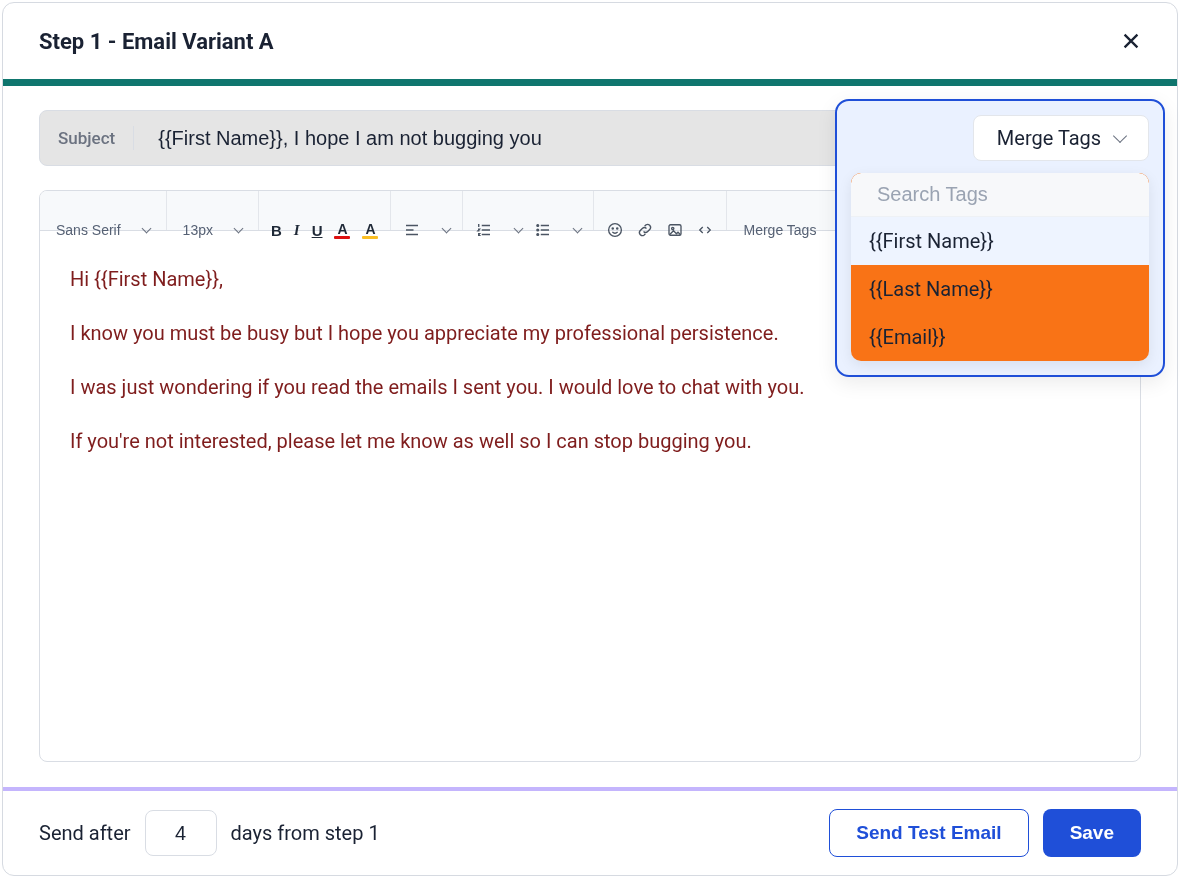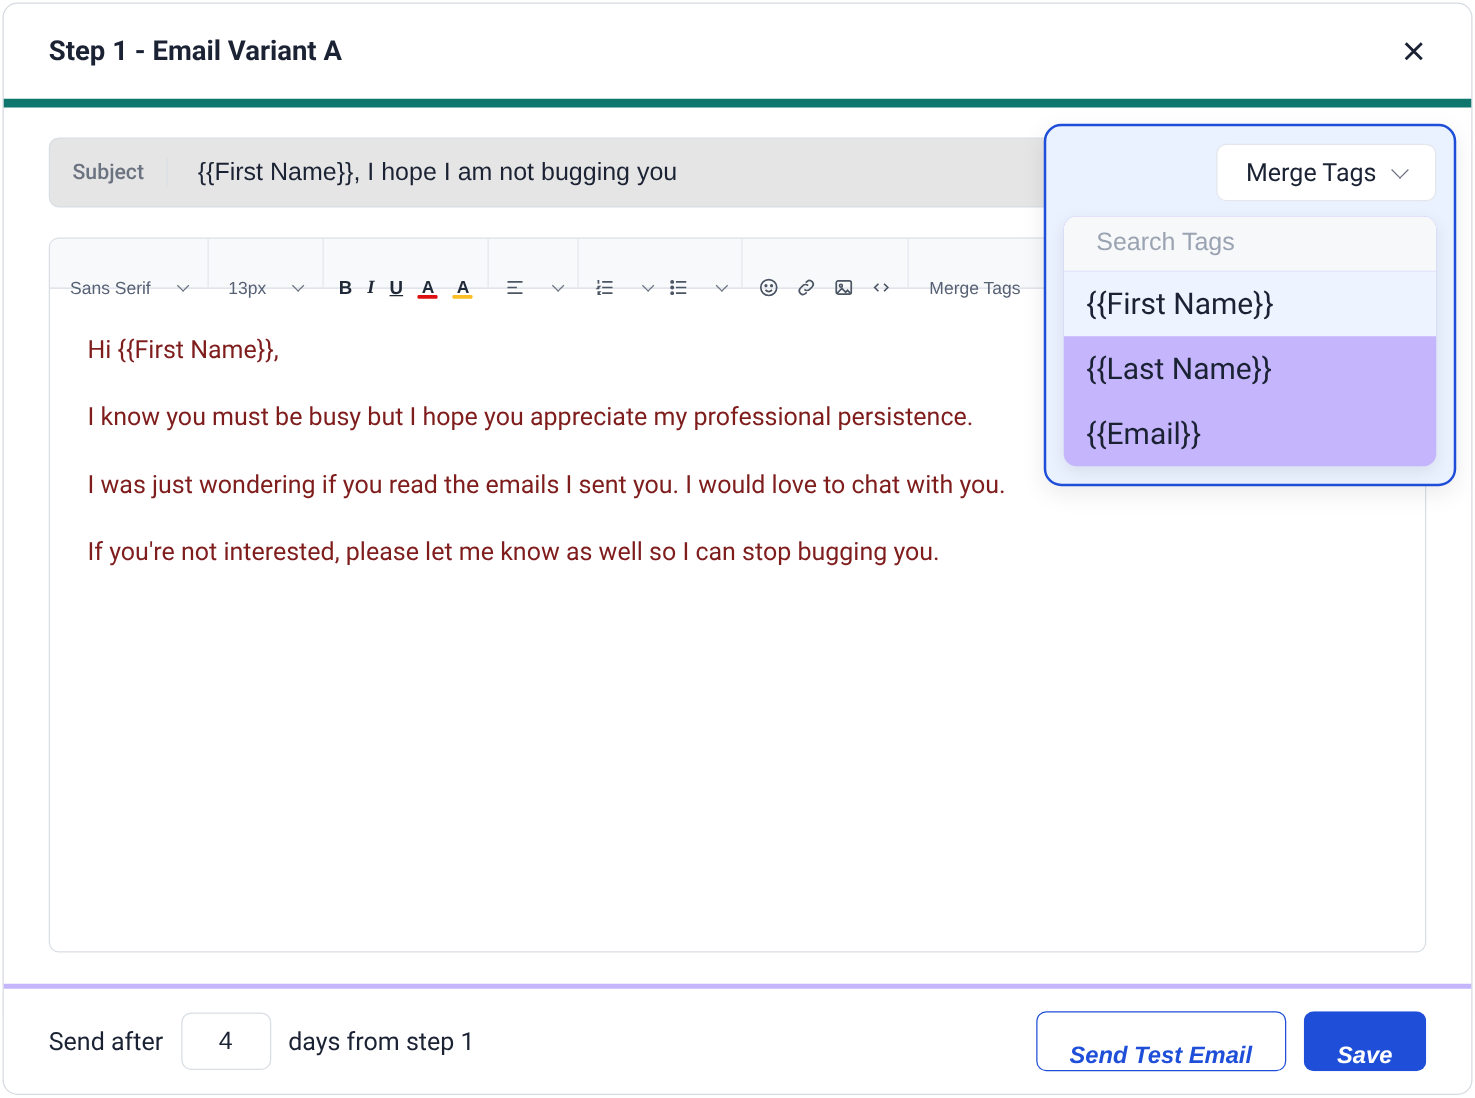--- a/index.html
+++ b/index.html
@@ -165,22 +165,21 @@
   .footer-spacer { flex: 1; }
   .btn {
     height: 48px;
     border-radius: 8px;
     font-size: 19px;
     font-weight: 600;
     padding: 0 26px;
     cursor: pointer;
     border: 1.5px solid transparent;
     display: flex;
-    align-items: flex-end;
-    font-style: italic;
+    align-items: center;
   }
   .btn.secondary {
     background: #fff;
     border-color: #1f4fd8;
     color: #1f4fd8;
   }
   .btn.primary {
     background: #1f4fd8;
     color: #fff;
   }
@@ -207,21 +206,21 @@
     align-items: center;
     justify-content: center;
     gap: 14px;
     font-size: 20px;
     color: #1a2233;
     margin: 0 0 12px auto;
     width: 176px;
     cursor: pointer;
   }
   .merge-list {
-    background: #c4b5fd;
+    background: #f97316;
     border-radius: 10px;
     overflow: hidden;
     box-shadow: 0 4px 14px rgba(0,0,0,0.08);
   }
   .search-row {
     display: flex;
     align-items: center;
     gap: 10px;
     padding: 10px 16px;
     background:#f7f8fa;
@@ -233,21 +232,21 @@
     border: none;
     background: transparent;
     font-size: 20px;
     color: #1a2233;
     outline: none;
     flex: 1;
   }
   .search-input::placeholder { color: #9aa3b2; }
   .tag-item {
     padding: 12px 18px;
-    font-size: 24px;
+    font-size: 20px;
     color: #1a2233;
     cursor: pointer;
   }
   .tag-item.highlight { background: #eef4ff; }
 
   
   .tool-icon { width:18px; height:18px; stroke:#4b5563; fill:none; stroke-width:1.7;}
   .color-A {
     display:inline-flex; flex-direction:column; align-items:center; line-height:1;
   }

